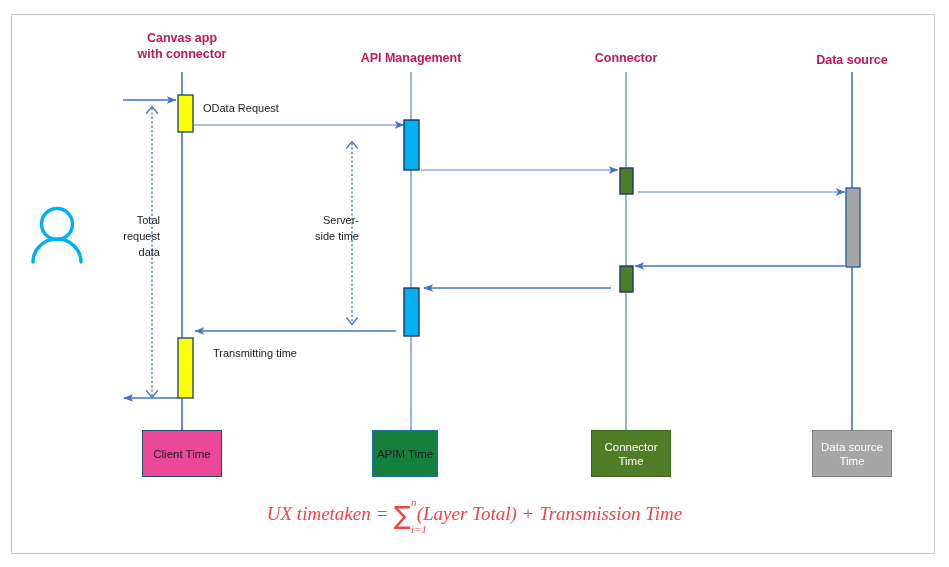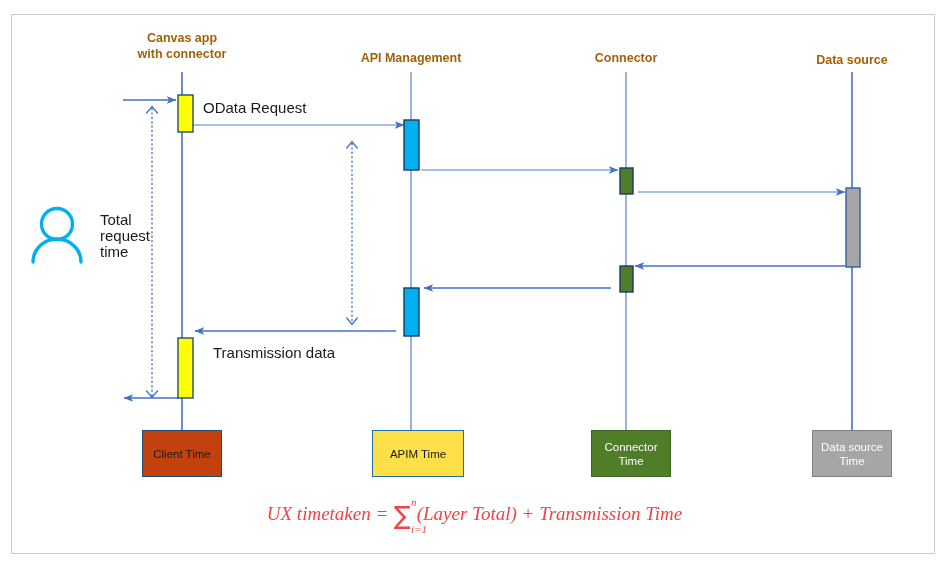--- a/index.html
+++ b/index.html
@@ -27,42 +27,43 @@
     width: 924px;
     height: 540px;
     border: 1px solid #c9c9c9;
     background: #ffffff;
     box-sizing: border-box;
   }
   .lifeline-head {
     position: absolute;
     font-weight: bold;
     font-size: 12.5px;
-    color: #a16207;
+    color: #be185d;
     text-align: center;
     line-height: 16px;
     white-space: pre-line;
   }
   .legend-box {
     position: absolute;
     box-sizing: border-box;
     display: flex;
     align-items: center;
     justify-content: center;
     font-size: 11.5px;
     line-height: 14px;
     text-align: center;
     white-space: pre-line;
   }
   .note {
     position: absolute;
-    font-size: 15px;
+    font-size: 11px;
     color: #1a1a1a;
     line-height: 16px;
     white-space: pre-line;
+    text-align: right;
   }
   .formula {
     position: absolute;
     left: 0;
     top: 503px;
     width: 949px;
     text-align: center;
     font-family: "Liberation Serif", serif;
     font-style: italic;
     font-size: 19px;
@@ -176,29 +177,31 @@
   <div class="lifeline-head" style="left:122px; top:30px; width:120px;">Canvas app
 with connector</div>
   <div class="lifeline-head" style="left:336px; top:50px; width:150px;">API Management</div>
   <div class="lifeline-head" style="left:566px; top:50px; width:120px;">Connector</div>
   <div class="lifeline-head" style="left:792px; top:52px; width:120px;">Data source</div>
 
   <div class="note" style="left:203px; top:100px;">OData Request</div>
 
   <div class="note" style="left:100px; top:212px; width:60px;">Total
 request
-time</div>
-
-
-  <div class="note" style="left:213px; top:345px;">Transmission data</div>
-
-  <div class="legend-box" style="left:142px; top:430px; width:80px; height:47px; background:#c2410c; border:1.4px solid #1F4E79; color:#1a1a1a;">
+data</div>
+
+  <div class="note" style="left:289px; top:212px; width:70px;">Server-
+side time</div>
+
+  <div class="note" style="left:213px; top:345px;">Transmitting time</div>
+
+  <div class="legend-box" style="left:142px; top:430px; width:80px; height:47px; background:#ec4899; border:1.4px solid #1F4E79; color:#1a1a1a;">
     <span>Client Time</span>
   </div>
-  <div class="legend-box" style="left:372px; top:430px; width:92px; height:47px; background:#fde047; border:1.4px solid #1F6FA8; color:#1a1a1a;">
+  <div class="legend-box" style="left:372px; top:430px; width:66px; height:47px; background:#15803d; border:1.4px solid #1F6FA8; color:#1a1a1a;">
     <span>APIM Time</span>
   </div>
   <div class="legend-box" style="left:591px; top:430px; width:80px; height:47px; background:#4F7D28; border:1.4px solid #3F6620; color:#ffffff;">
     <span>Connector
 Time</span>
   </div>
   <div class="legend-box" style="left:812px; top:430px; width:80px; height:47px; background:#A6A6A6; border:1.4px solid #7F7F7F; color:#ffffff;">
     <span>Data source
 Time</span>
   </div>

